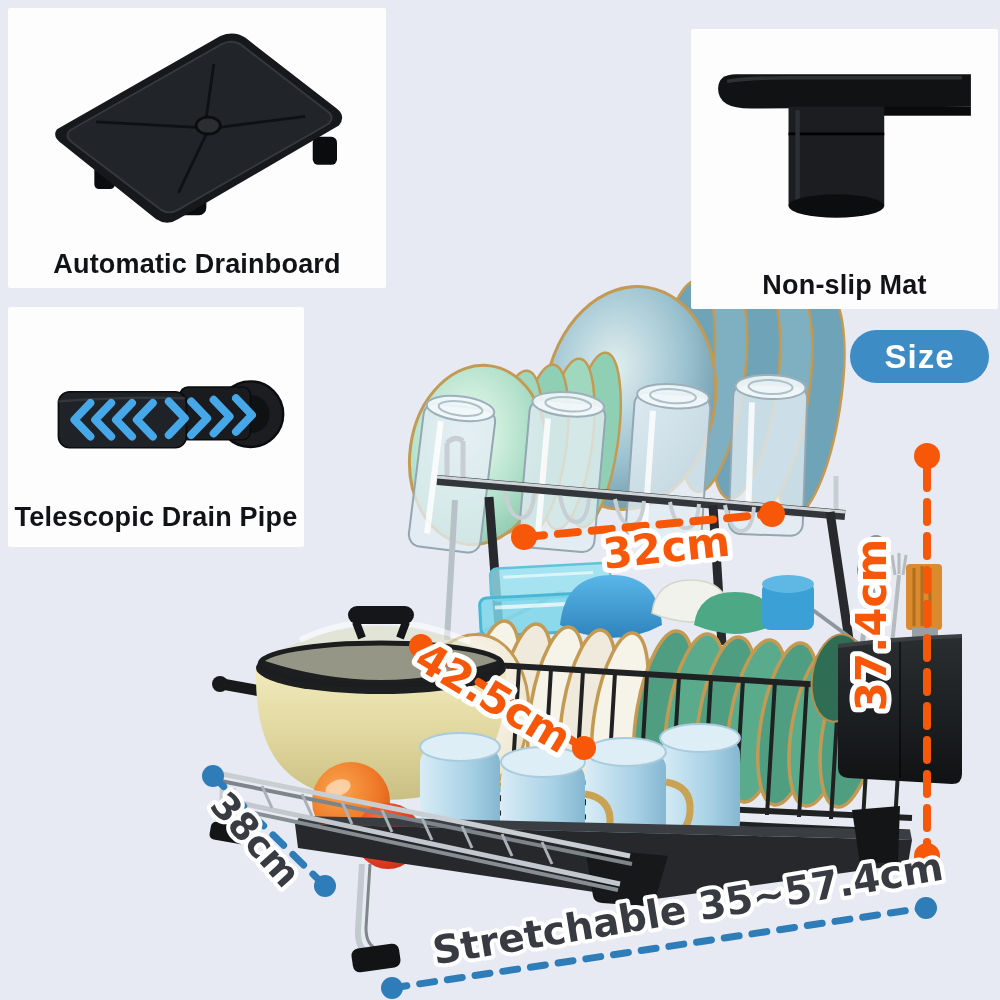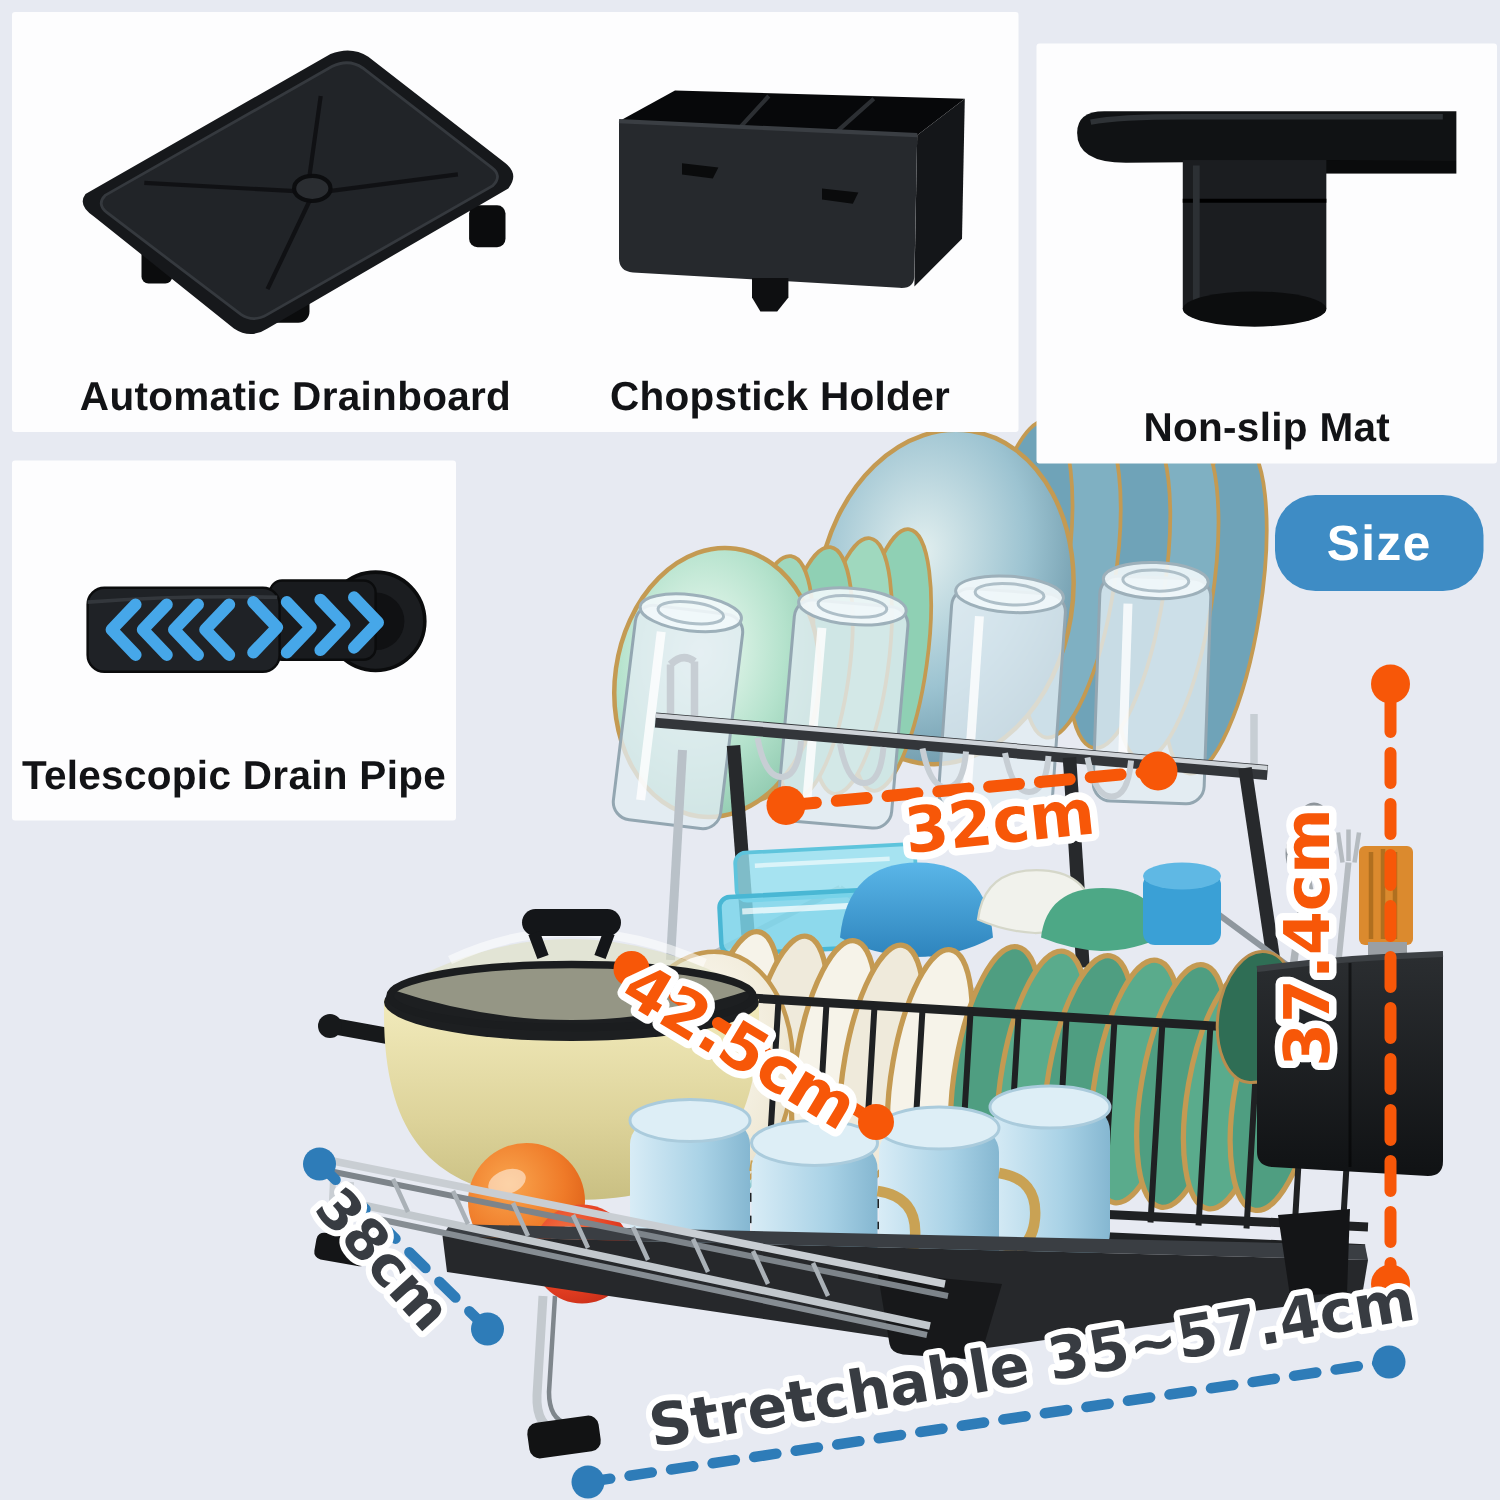--- a/index.html
+++ b/index.html
@@ -8,21 +8,21 @@
   #scene{position:absolute;left:0;top:0;width:1000px;height:1000px;z-index:1;}
   .panel{position:absolute;background:#fdfdfe;z-index:2;border-radius:2px;}
   .panel svg{position:absolute;left:0;top:0;width:100%;height:80%;}
   .panel-label{position:absolute;left:0;right:0;bottom:8px;text-align:center;
                font-weight:bold;font-size:27px;color:#121316;letter-spacing:0.2px;}
   #p1{left:8px;top:8px;width:378px;height:280px;}
   #p2{left:361px;top:8px;width:318px;height:280px;}
   #p3{left:691px;top:8px;width:307px;height:280px;margin-top:21px;}
   #p4{left:8px;top:307px;width:296px;height:240px;}
   #p4 .panel-label{bottom:14px;}
-  .size-badge{position:absolute;left:850px;top:330px;width:139px;height:64px;z-index:3;
+  .size-badge{position:absolute;left:850px;top:330px;width:139px;height:53px;z-index:3;
               background:#3e8cc5;border-radius:27px;color:#fff;font-weight:bold;font-size:33px;
               display:flex;align-items:center;justify-content:center;letter-spacing:1px;}
   
   .dim-orange{fill:#f75708;stroke:#ffffff;stroke-width:10px;paint-order:stroke;stroke-linejoin:round;
               font-family:"DejaVu Sans",sans-serif;font-weight:800;text-anchor:middle;}
   .dim-dark{fill:#383c42;stroke:#ffffff;stroke-width:8px;paint-order:stroke;stroke-linejoin:round;
             font-family:"DejaVu Sans",sans-serif;font-weight:800;text-anchor:middle;}
   .dash-o{stroke:#f75708;stroke-width:8;stroke-dasharray:20 14;stroke-linecap:round;fill:none;}
   .dash-b{stroke:#2e7cb8;stroke-width:7;stroke-dasharray:15 13;stroke-linecap:round;fill:none;}
   .wire{stroke:#1f2123;fill:none;}
@@ -302,33 +302,20 @@
       <rect x="294" y="138" width="26" height="30" rx="6" fill="#0b0c0d"></rect>
       <rect x="60" y="166" width="22" height="28" rx="5" fill="#0b0c0d"></rect>
       <path d="M20,130 L195,30 Q210,24 222,32 L320,108 Q330,116 322,126 L150,226 Q138,234 126,226 L26,146 Q14,138 20,130 Z" fill="#16181b"></path>
       <path d="M34,131 L196,39 Q208,33 218,40 L310,111 Q318,117 311,124 L150,216 Q140,222 131,216 L35,143 Q28,137 34,131 Z" fill="#212428" stroke="#35393e" stroke-width="2"></path>
       <ellipse cx="182" cy="126" rx="13" ry="9" fill="#2a2d31" stroke="#0c0d0f" stroke-width="3"></ellipse>
       <path d="M180,117 L188,60 M170,128 L62,122 M180,135 L150,198 M194,128 L286,116" stroke="#0c0d0f" stroke-width="3" opacity="0.8" fill="none"></path>
     </svg>
     <div class="panel-label">Automatic Drainboard</div>
   </div>
 
-  <div class="panel" id="p2">
-    <svg viewBox="0 0 340 240">
-      <polygon points="55,78 95,56 302,62 268,88" fill="#07080a"></polygon>
-      <path d="M162,60 L140,84 M237,62 L210,86" stroke="#2c2f33" stroke-width="3"></path>
-      <polygon points="268,88 302,62 300,162 266,196" fill="#141619"></polygon>
-      <path d="M55,78 L268,88 L266,188 Q266,198 255,197 L65,186 Q55,185 55,176 Z" fill="#26292d"></path>
-      <path d="M55,78 L268,88" stroke="#3a3e43" stroke-width="3"></path>
-      <path d="M100,108 l26,3 l-4,8 l-22,-3 Z" fill="#0a0b0c"></path>
-      <path d="M200,126 l26,3 l-4,8 l-22,-3 Z" fill="#0a0b0c"></path>
-      <path d="M150,190 h26 v14 l-8,10 h-12 l-6,-10 Z" fill="#0e0f11"></path>
-    </svg>
-    <div class="panel-label">Chopstick Holder</div>
-  </div>
 
   <div class="panel" id="p3">
     <svg viewBox="0 0 340 240">
       <path d="M30,62 Q30,46 50,46 L310,46 L310,82 L66,84 Q30,84 30,62 Z" fill="#101214"></path>
       <path d="M40,54 Q60,50 110,50 L300,50" stroke="#2e3236" stroke-width="4" fill="none"></path>
       <rect x="213" y="82" width="97" height="10" fill="#0a0b0c"></rect>
       <rect x="108" y="82" width="106" height="110" fill="#1b1d20"></rect>
       <path d="M108,112 h106" stroke="#000" stroke-width="3"></path>
       <path d="M118,86 v104" stroke="#2c3034" stroke-width="5"></path>
       <ellipse cx="161" cy="192" rx="53" ry="13" fill="#0c0d0e"></ellipse>

